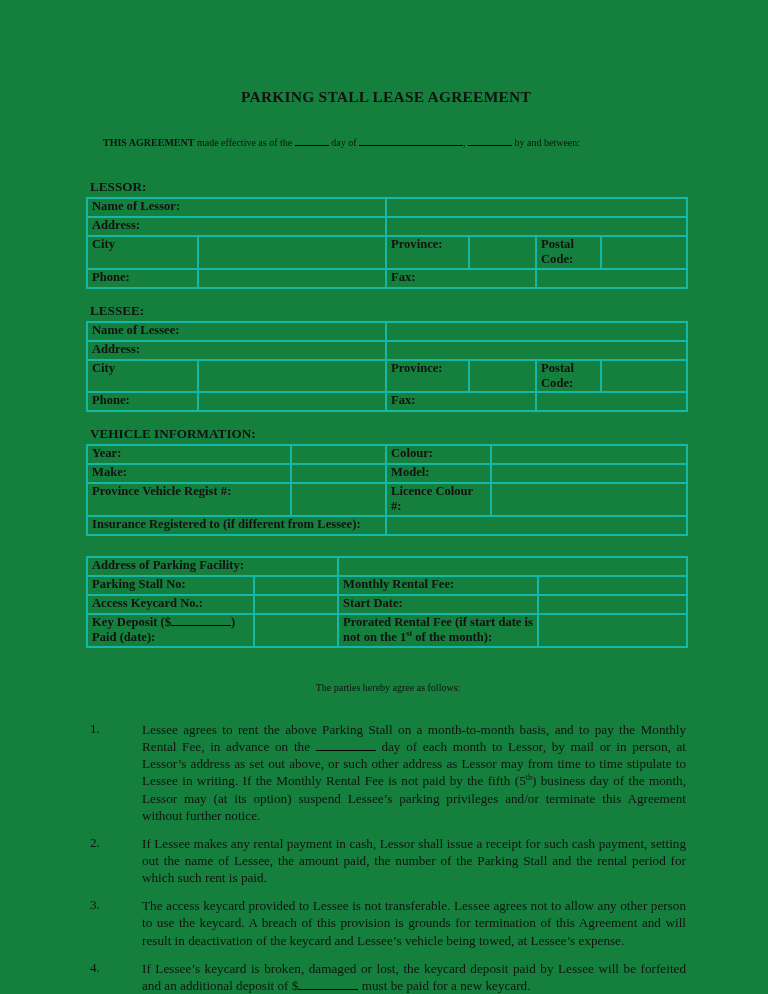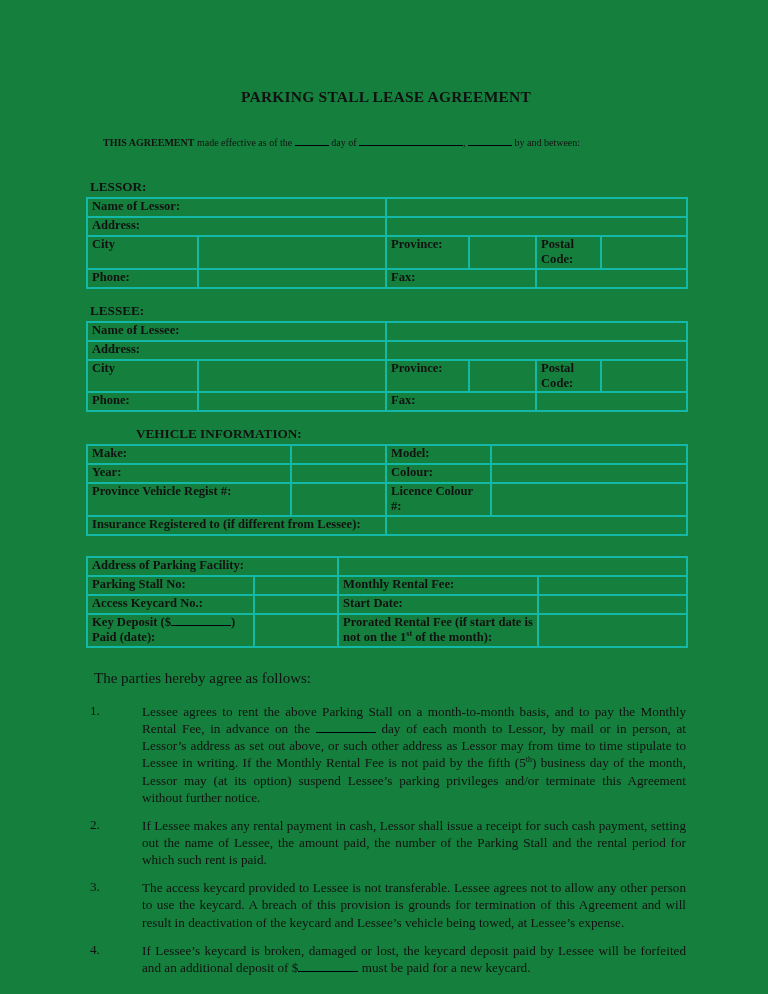--- a/index.html
+++ b/index.html
@@ -52,21 +52,21 @@
   .ul-m  { display:inline-block; border-bottom:1.3px solid #000; width:104px; }
   .ul-xs { display:inline-block; border-bottom:1.3px solid #000; width:44px; }
 
   
   .sec-head {
     font-size: 13.2px;
     font-weight: bold;
     margin: 0;
     padding: 0 0 2px 4px;
   }
-  .sec-head.vehicle { padding-left: 4px; margin-left: 46px; }
+  .sec-head.vehicle { padding-left: 4px; }
 
   
   table.form {
     border-collapse: collapse;
     width: 600px;
     table-layout: fixed;
     font-size: 12.6px;
     font-weight: bold;
   }
   table.form td {
@@ -79,23 +79,24 @@
   td.tall { height: 30px; margin-left: 14px; }
   td.tall2 { height: 32px; margin-left: 26px; }
   td.blank { font-weight: bold; }
   .sup { font-size: 8px; vertical-align: super; line-height: 0; }
   .spacer-14 { height: 14px; }
   .spacer-20 { height: 20px; }
   .just-blk { text-align: justify; }
 
   
   .lead {
-    font-size: 15px;
-    margin: 4px;
+    font-size: 10px;
+    margin: 16px;
     padding: 18px 0 0 4px;
+    text-align: center;
   }
   .clauses { padding-top: 12px; }
   .clause {
     display: flex;
     font-size: 13.2px;
     padding-bottom: 11px;
     padding-left: 4px;
   }
   .clause .num {
     width: 52px;
@@ -207,29 +208,29 @@
   <table class="form">
     <colgroup>
       <col style="width:94px">
           <col style="width:110px">
       <col style="width:95px">
           <col style="width:105px">
       <col style="width:196px">
     </colgroup>
     <tbody>
       <tr>
+        <td colspan="2">Year:</td>
+        <td class="blank"></td>
+        <td>Colour:</td>
+        <td class="blank"></td>
+      </tr>
+      <tr>
         <td colspan="2">Make:</td>
         <td class="blank"></td>
         <td>Model:</td>
-        <td class="blank"></td>
-      </tr>
-      <tr>
-        <td colspan="2">Year:</td>
-        <td class="blank"></td>
-        <td>Colour:</td>
         <td class="blank"></td>
       </tr>
       <tr>
         <td colspan="2" class="tall2">Province Vehicle Regist #:</td>
         <td class="tall2 blank"></td>
         <td class="tall2">Licence Colour #:</td>
         <td class="tall2 blank"></td>
       </tr>
       <tr>
         <td colspan="3" class="tall2 just-blk">Insurance Registered to (if different from Lessee):</td>

